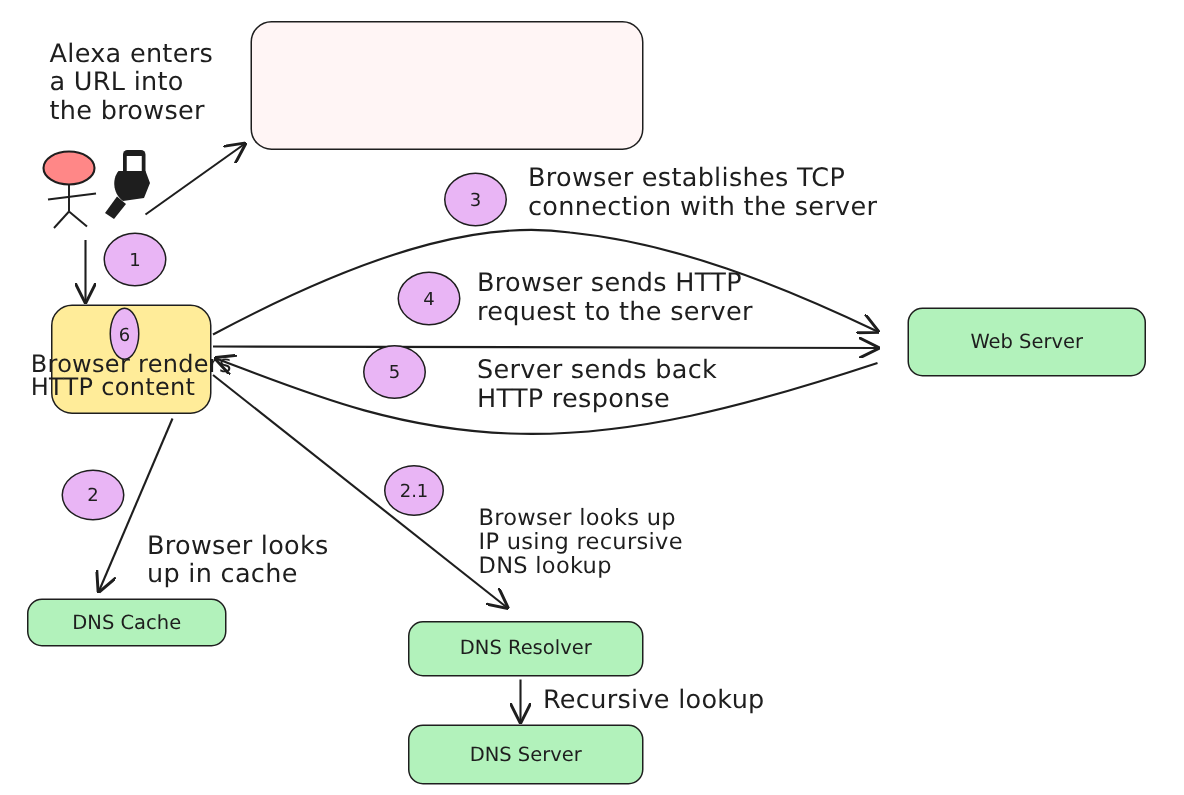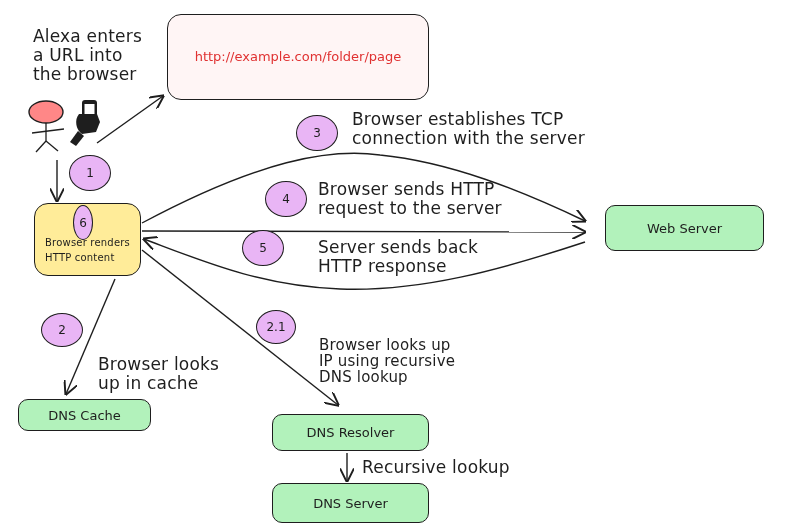--- a/index.html
+++ b/index.html
@@ -1,20 +1,20 @@
 <!DOCTYPE html>
 <html><head>
 <meta charset="utf-8">
 <style>
   html, body { margin: 0; padding: 0; background: #ffffff; }
   body { width: 789px; height: 530px; position: relative; overflow: hidden;
          font-family: "DejaVu Sans", sans-serif; color: #1e1e1e; }
   .abs { position: absolute; }
   .txt { font-size: 17px; line-height: 19px; color: #1e1e1e; white-space: pre; letter-spacing: 0.2px; }
-  .txt-sm { font-size: 10px; line-height: 15px; }
+  .txt-sm { font-size: 16px; line-height: 15px; }
   .box { position: absolute; border: 1.6px solid #1e1e1e; border-radius: 10px;
          display: flex; align-items: center; justify-content: center; box-sizing: border-box;
          font-size: 13px; color: #1e1e1e; }
   .green { background: #b2f2bb; }
   .yellow { background: #ffec99; border-radius: 14px; }
   .pink { background: #fff5f5; border-radius: 14px; }
   .url-text { color: #e03131; text-align: center; font-size: 13px; line-height: 20px; white-space: pre; }
   .badge { position: absolute; border: 1.6px solid #1e1e1e; border-radius: 50%; background: #e9b5f5;
            display: flex; align-items: center; justify-content: center; font-size: 12px; box-sizing: border-box; }
   svg.lines { position: absolute; left: 0; top: 0; }
@@ -58,21 +58,20 @@
     <line x1="22" y1="45" x2="12" y2="56" stroke="#1e1e1e" stroke-width="1.3"></line>
     <line x1="22" y1="45" x2="34" y2="55" stroke="#1e1e1e" stroke-width="1.3"></line>
     <rect x="58" y="4" width="15" height="28" rx="3" fill="#1e1e1e"></rect>
     <rect x="60.5" y="8" width="10" height="19" fill="#ffffff"></rect>
     <path d="M55,18 C50,24 52,34 58,38 L72,36 L76,26 L73,18" fill="#1e1e1e"></path>
     <path d="M54,35 L46,46 L52,50 L60,40 Z" fill="#1e1e1e"></path>
   </svg>
 </div>
 
 <div class="box pink" style="left:167px; top:14px; width:262px; height:86px; flex-direction:column;">
-  <div class="url-text">http://example.com/folder/page</div>
 </div>
 
 <div class="box yellow" style="left:34px; top:203px; width:107px; height:73px; align-items:flex-end; padding-bottom:10px;">
   <div class="txt txt-sm" style="text-align:left;">Browser renders
 HTTP content</div>
 </div>
 
 <div class="box green" style="left:593px; top:205px; width:159px; height:46px;margin-left:12px;">
   <span>Web Server</span>
 </div>

